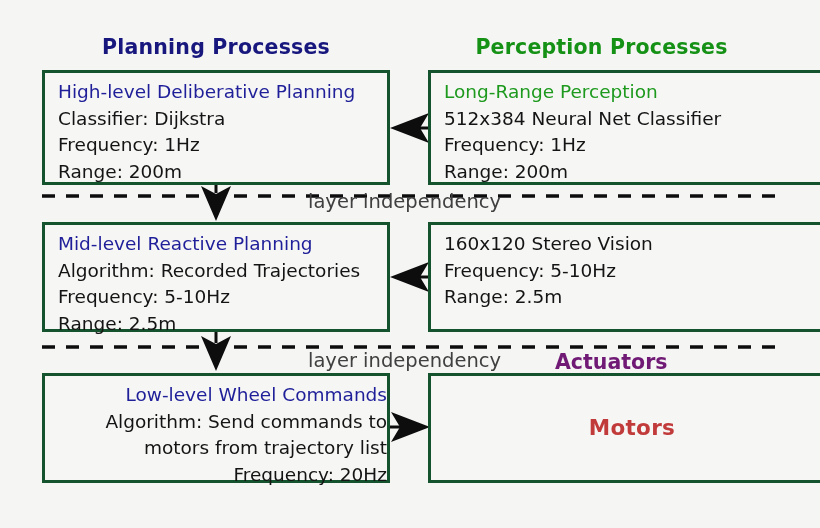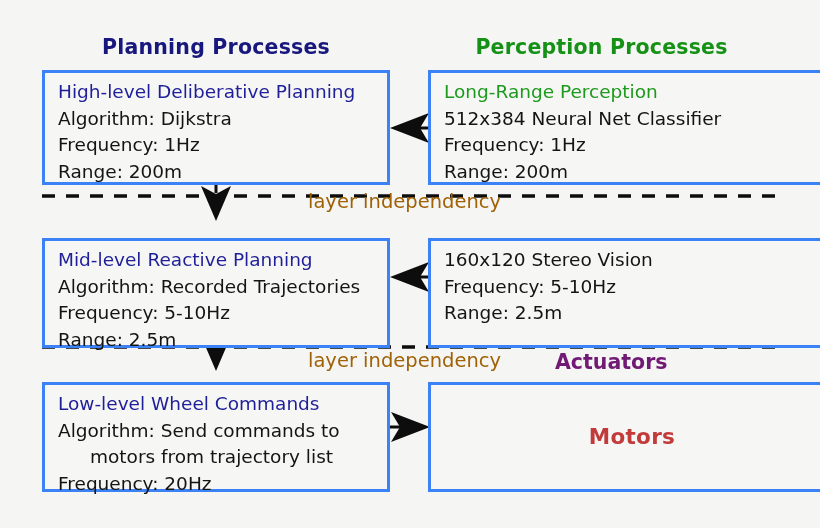--- a/index.html
+++ b/index.html
@@ -25,41 +25,41 @@
     top: 35px;
     text-align: center;
     font-size: 20.5px;
     font-weight: bold;
     letter-spacing: 0.2px;
   }
   .planning-header { left: 42px; width: 348px; color: #17177e; }
   .perception-header { left: 428px; width: 347px; color: #159115; }
   .box {
     position: absolute;
-    border: 3px solid #3b82f6;
+    border: 3px solid #14532d;
     background: #f6f6f5;
     box-sizing: border-box;
     padding: 6px 0 0 13px;
     font-size: 18.5px;
     line-height: 26.5px;
     color: #141414;
     white-space: nowrap;
   }
   .left-col { left: 42px; width: 348px; }
   .right-col { left: 428px; width: 408px; }
   .row1 { top: 70px; height: 115px; }
-  .row2 { top: 238px; height: 110px; }
-  .row3 { top: 382px; height: 110px; }
+  .row2 { top: 222px; height: 110px; }
+  .row3 { top: 373px; height: 110px; text-align: right; }
   .box-title-navy { color: #1f1f99; }
   .box-title-green { color: #1d9a1d; }
   .indent { padding-left: 32px; }
   .layer-label {
     position: absolute;
     font-size: 19.5px;
-    color: #a16207;
+    color: #404040;
     white-space: nowrap;
   }
   .layer-label-1 { left: 308px; top: 190px; }
   .layer-label-2 { left: 308px; top: 349px; }
   .actuators-header {
     position: absolute;
     left: 555px; top: 350px;
     font-size: 20.5px;
     font-weight: bold;
     color: #701a75;
@@ -111,21 +111,21 @@
       <line x1="390" y1="427" x2="402" y2="427" stroke="#0d0d0d" stroke-width="3"></line>
       <path d="M430,427 L391,412 L400,427 L391,442 Z" fill="#0d0d0d"></path>
     </g>
   </svg>
 
   <div class="col-header planning-header">Planning Processes</div>
   <div class="col-header perception-header">Perception Processes</div>
 
   <div class="box left-col row1">
     <div class="box-title-navy">High-level Deliberative Planning</div>
-    <div>Algorithm: Dijkstra</div>
+    <div>Classifier: Dijkstra</div>
     <div>Frequency: 1Hz</div>
     <div>Range: 200m</div>
   </div>
 
   <div class="box right-col row1">
     <div class="box-title-green">Long-Range Perception</div>
     <div>512x384 Neural Net Classifier</div>
     <div>Frequency: 1Hz</div>
     <div>Range: 200m</div>
   </div>

